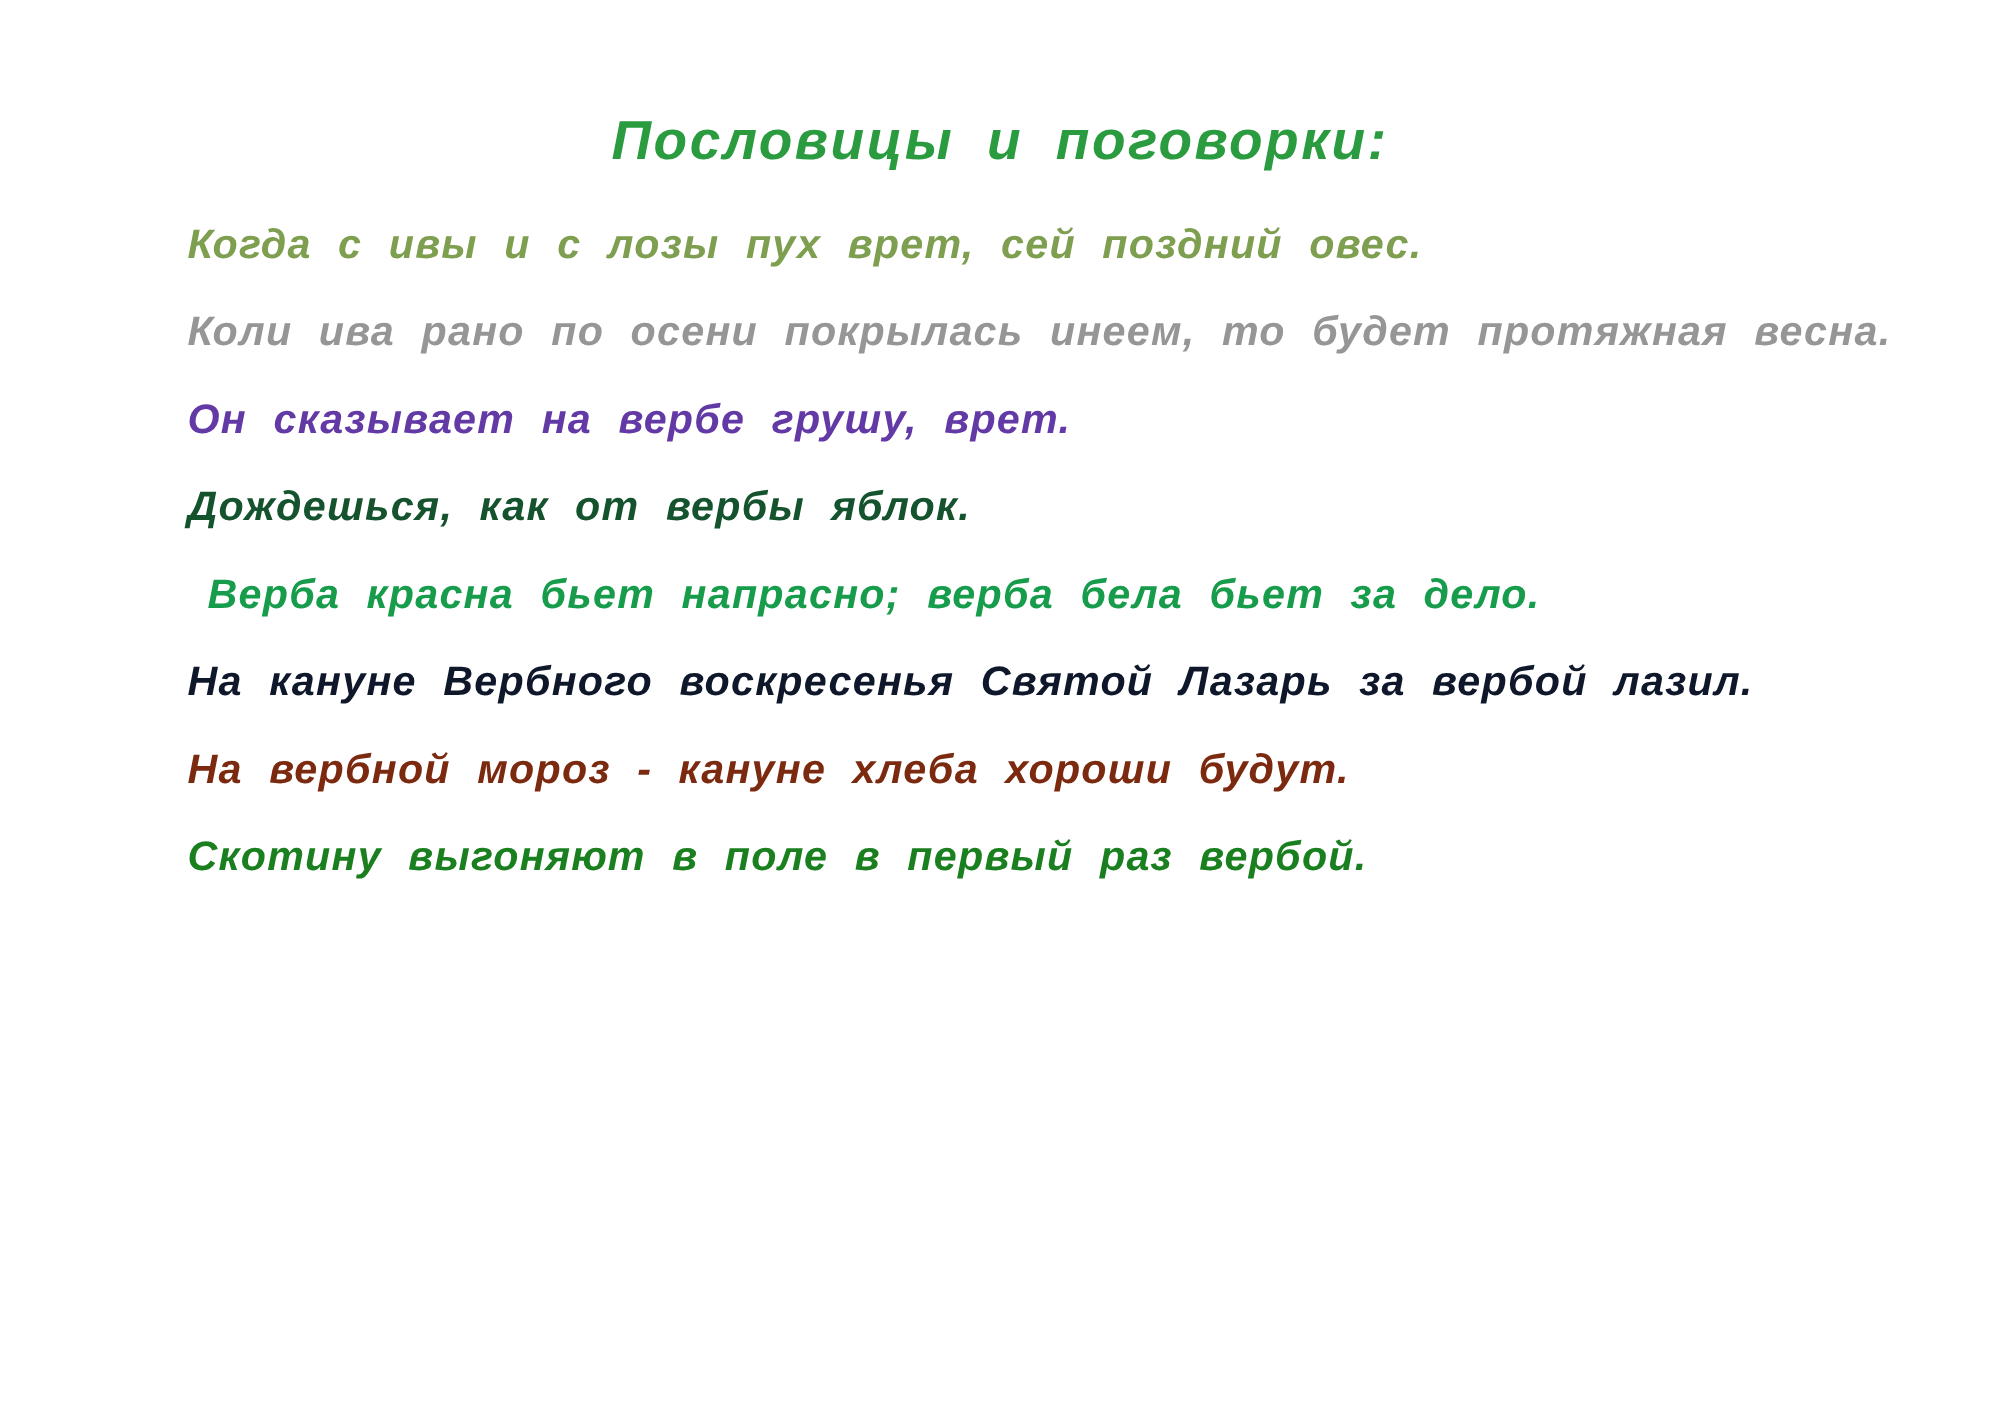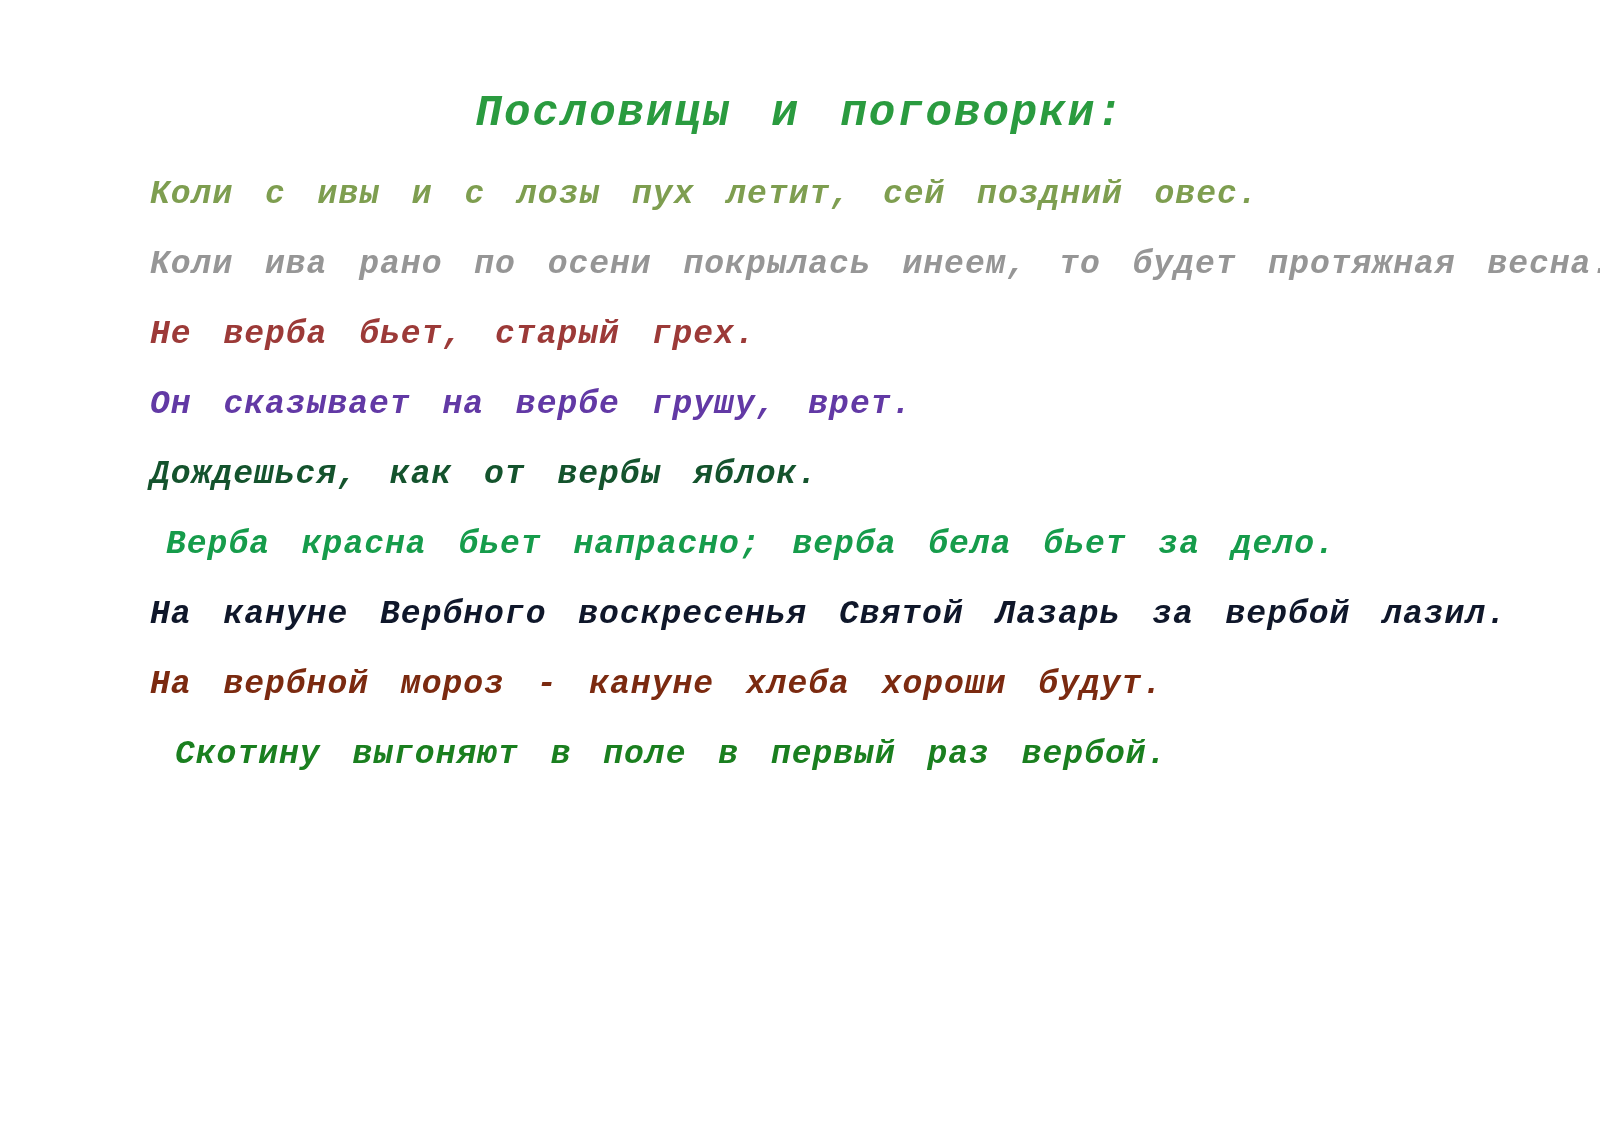--- a/index.html
+++ b/index.html
@@ -6,21 +6,21 @@
     margin: 0;
     padding: 0;
     background: #ffffff;
   }
   .page {
     position: relative;
     width: 1600px;
     height: 902px;
     background: #ffffff;
     overflow: hidden;
-    font-family: Liberation Mono, monospace;
+    font-family: Liberation Sans, sans-serif;
   }
   .title {
     margin: 0;
     padding-top: 88px;
     text-align: center;
     font-size: 44px;
     font-weight: bold;
     font-style: italic;
     letter-spacing: 2px;
     word-spacing: 12px;
@@ -42,23 +42,22 @@
     white-space: nowrap;
   }
 </style>
 </head>
 <body>
 
 <div class="page">
   <h1 class="title" style="color: rgb(42, 155, 63);">Пословицы и поговорки:</h1>
 
   <div class="proverbs">
-    <p class="proverb" style="color: rgb(126, 158, 80);">Коли с ивы и с лозы пух летит, сей поздний овес.</p>
+    <p class="proverb" style="color: rgb(126, 158, 80);">Когда с ивы и с лозы пух врет, сей поздний овес.</p>
     <p class="proverb" style="color: rgb(150, 150, 150);">Коли ива рано по осени покрылась инеем, то будет протяжная весна.</p>
-    <p class="proverb" style="color: rgb(156, 58, 56);">Не верба бьет, старый грех.</p>
     <p class="proverb" style="color: rgb(98, 57, 165);">Он сказывает на вербе грушу, врет.</p>
     <p class="proverb" style="color: #14532d;">Дождешься, как от вербы яблок.</p>
     <p class="proverb" style="color: rgb(22, 156, 75); margin-left: 16px;">Верба красна бьет напрасно; верба бела бьет за дело.</p>
     <p class="proverb" style="color: #0f172a;">На кануне Вербного воскресенья Святой Лазарь за вербой лазил.</p>
     <p class="proverb" style="color: rgb(123, 42, 16);">На вербной мороз - кануне хлеба хороши будут.</p>
-    <p class="proverb" style="color: rgb(26, 127, 31); margin-left: 25px;">Скотину выгоняют в поле в первый раз вербой.</p>
+    <p class="proverb" style="color: rgb(26, 127, 31);">Скотину выгоняют в поле в первый раз вербой.</p>
   </div>
 </div>
 
 </body></html>

